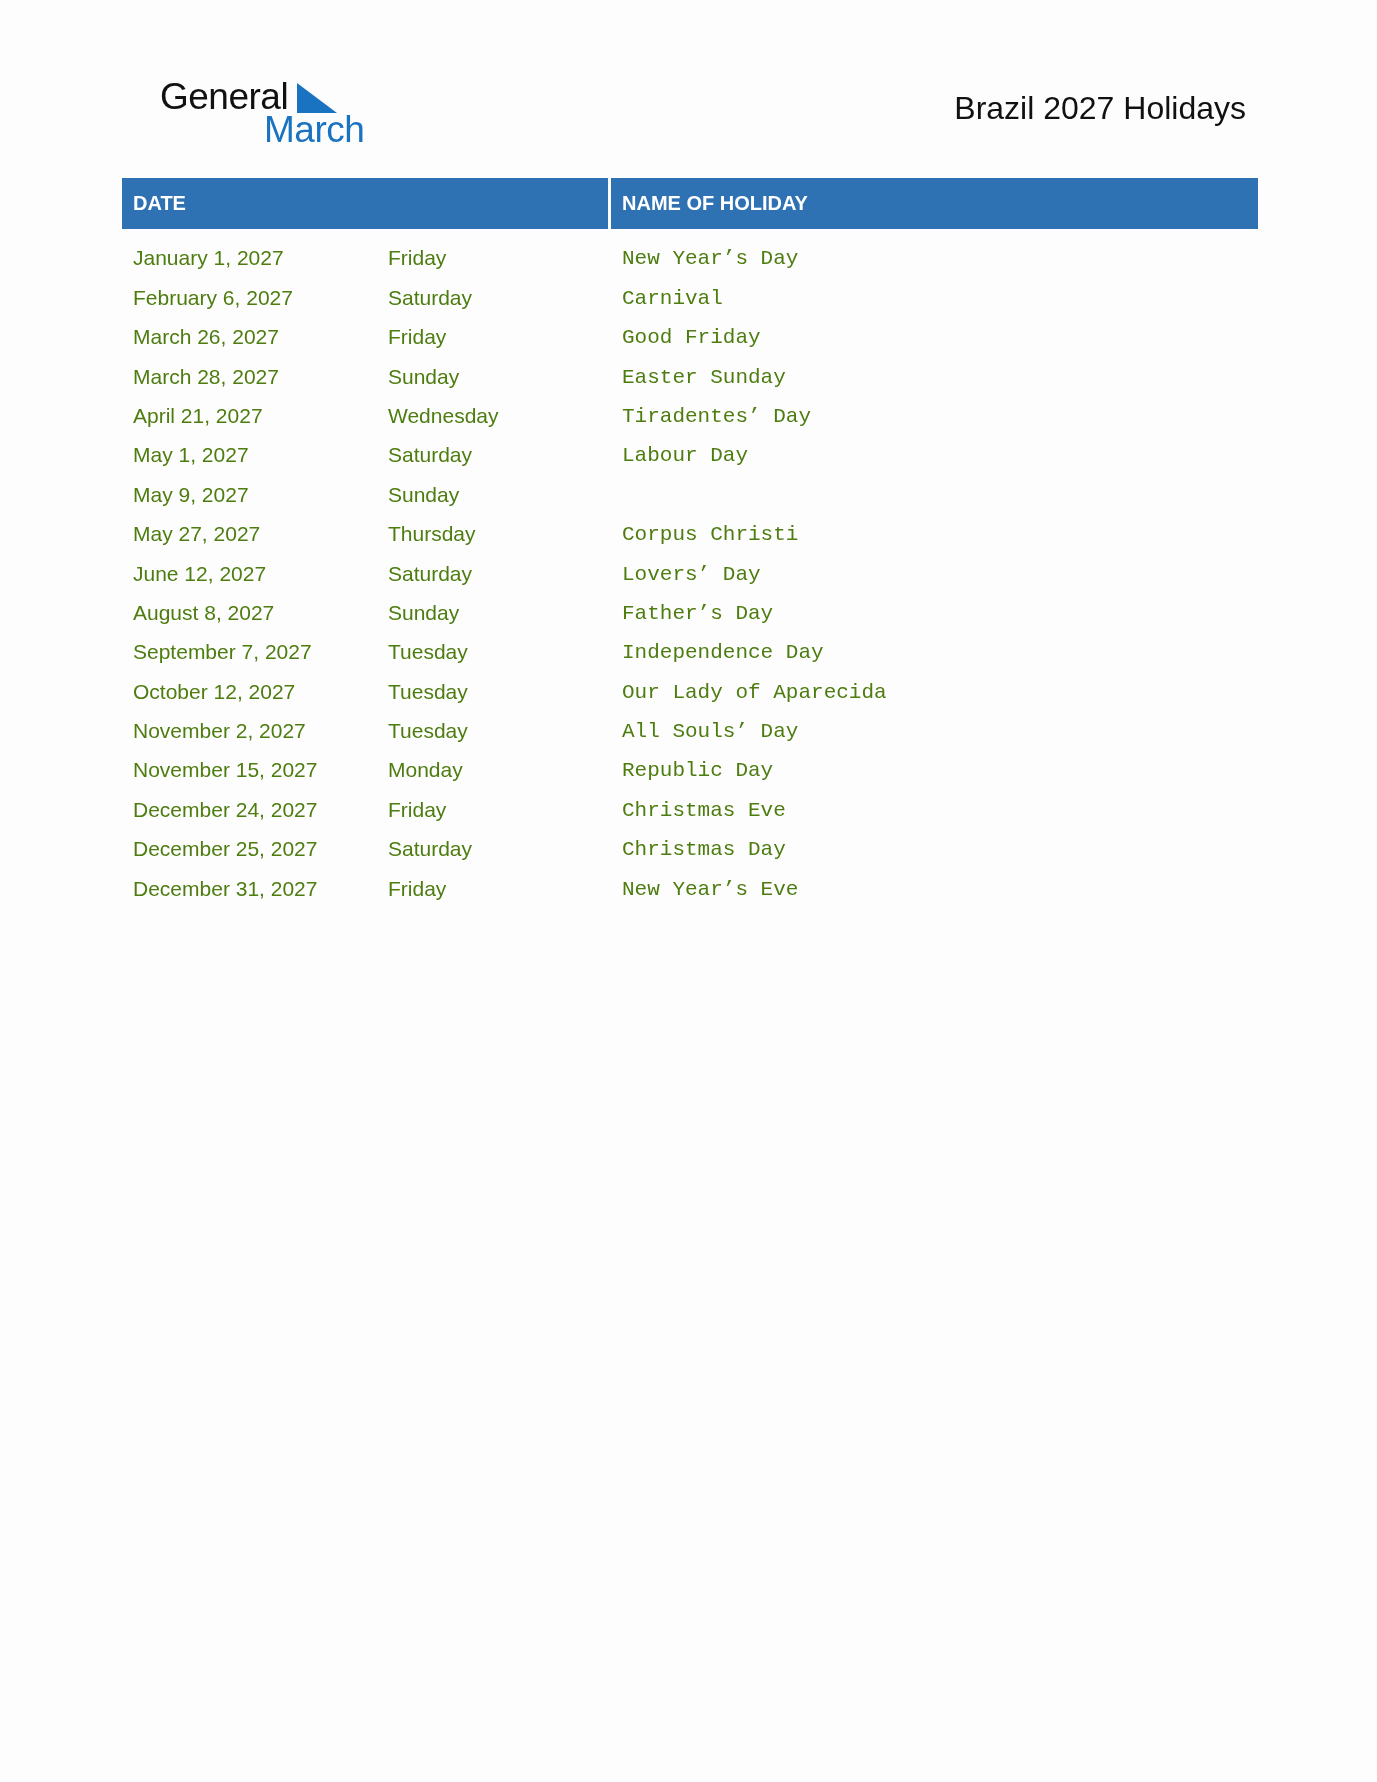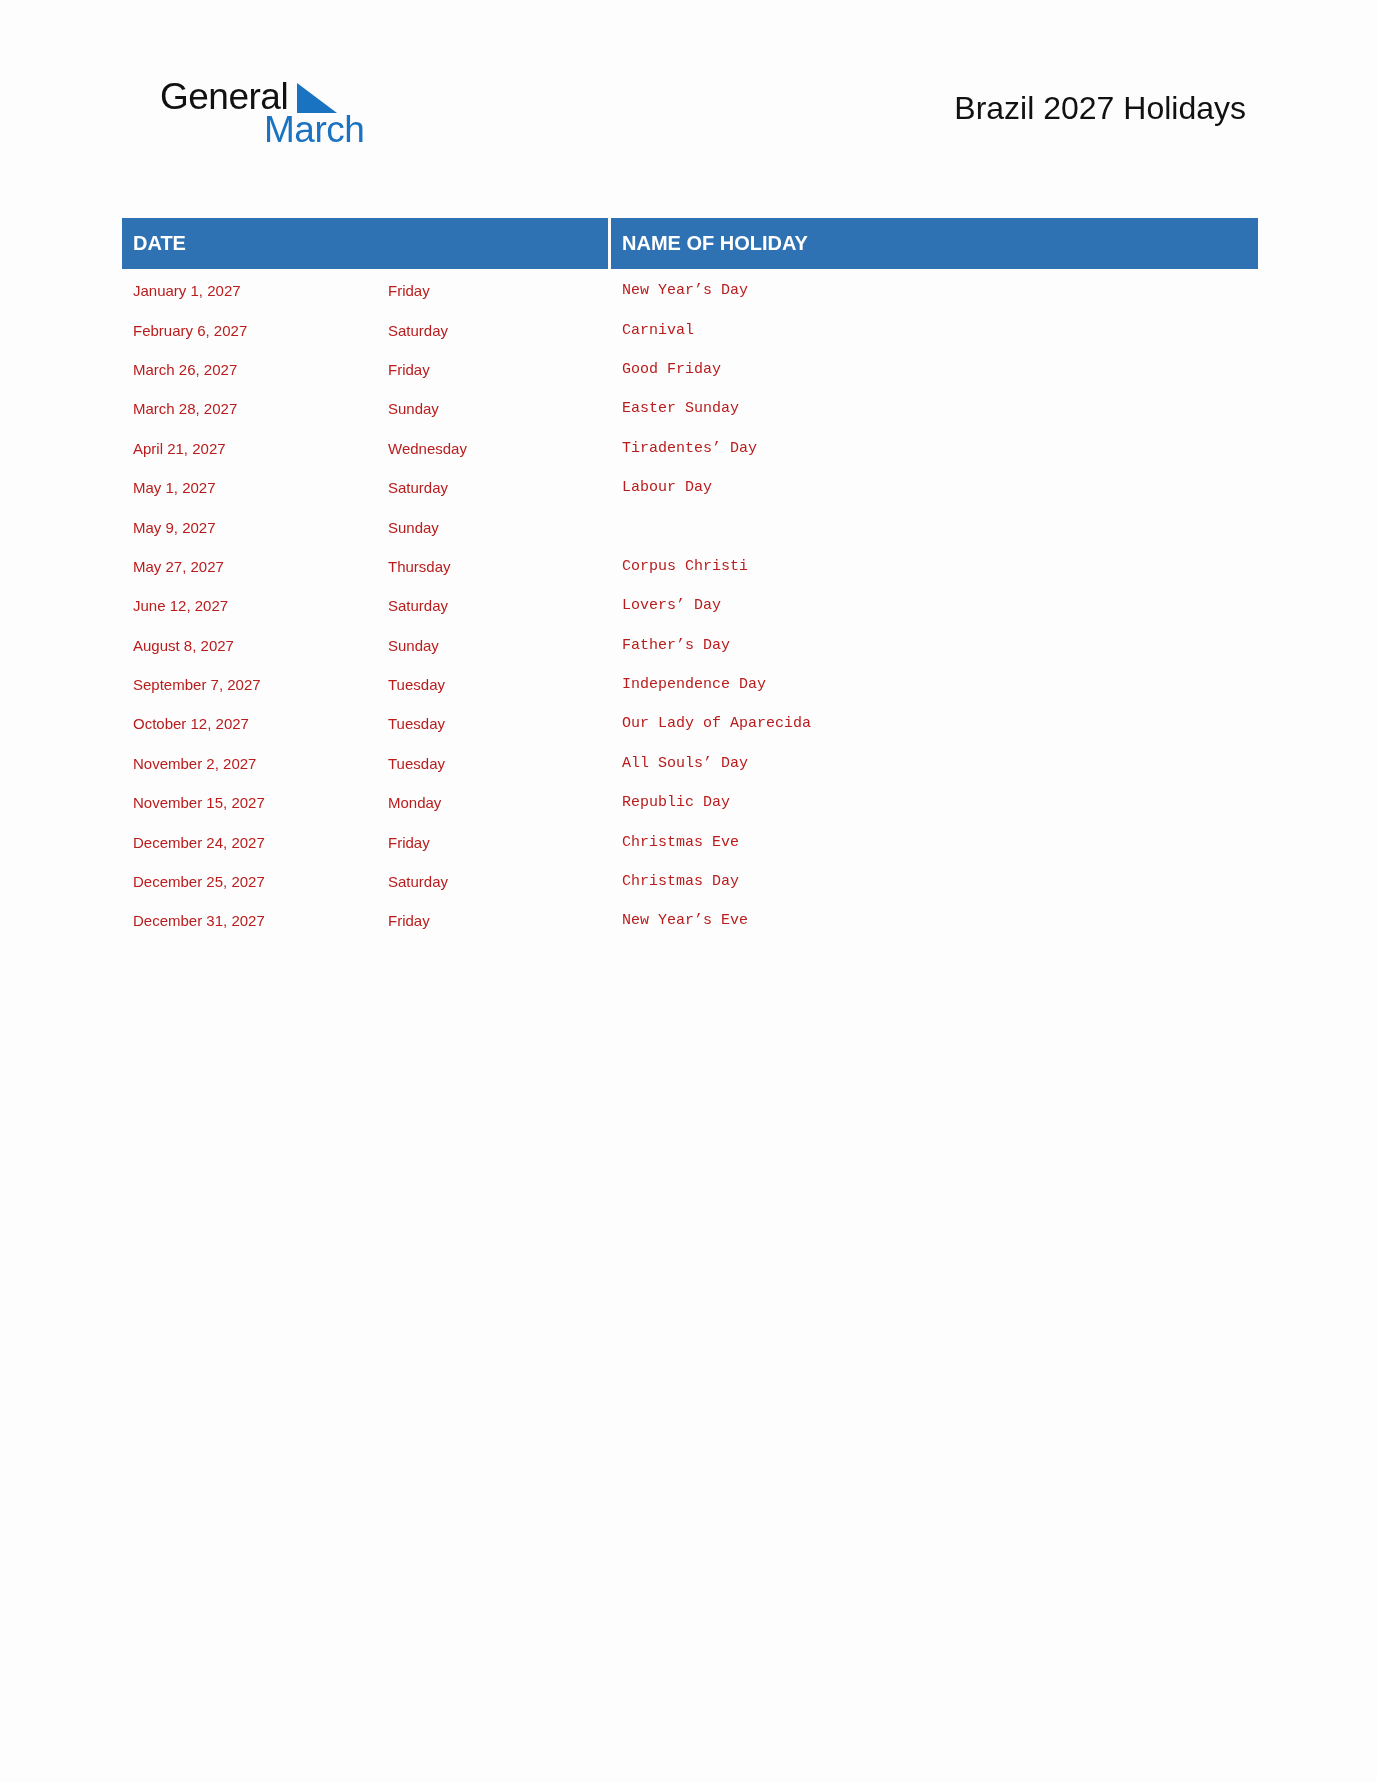--- a/index.html
+++ b/index.html
@@ -62,40 +62,39 @@
     }
     .table {
       position: absolute;
       left: 122px;
       top: 178px;
       width: 1136px;
     }
     .thead {
       display: flex;
       height: 51px;
-      margin-top: 40px;
     }
     .th {
       background: #2e72b3;
       color: #ffffff;
       font-weight: bold;
       font-size: 20px;
       line-height: 51px;
       padding-left: 11px;
       box-sizing: border-box;
     }
     .th-date { width: 486px; }
     .th-gap { width: 3px; background: #fdfdfd; }
     .th-name { flex: 1; }
     .row {
       display: flex;
       height: 39.4px;
-      align-items: center;
-      font-size: 15px;
-      color: #b91c1c;
+      align-items: flex-end;
+      font-size: 21px;
+      color: #4d7c0f;
     }
     .row:first-child { margin-top: 2px; }
     .cell-date {
       width: 255px;
       padding-left: 11px;
       box-sizing: border-box;
       white-space: nowrap;
     }
     .cell-weekday {
       width: 234px;

